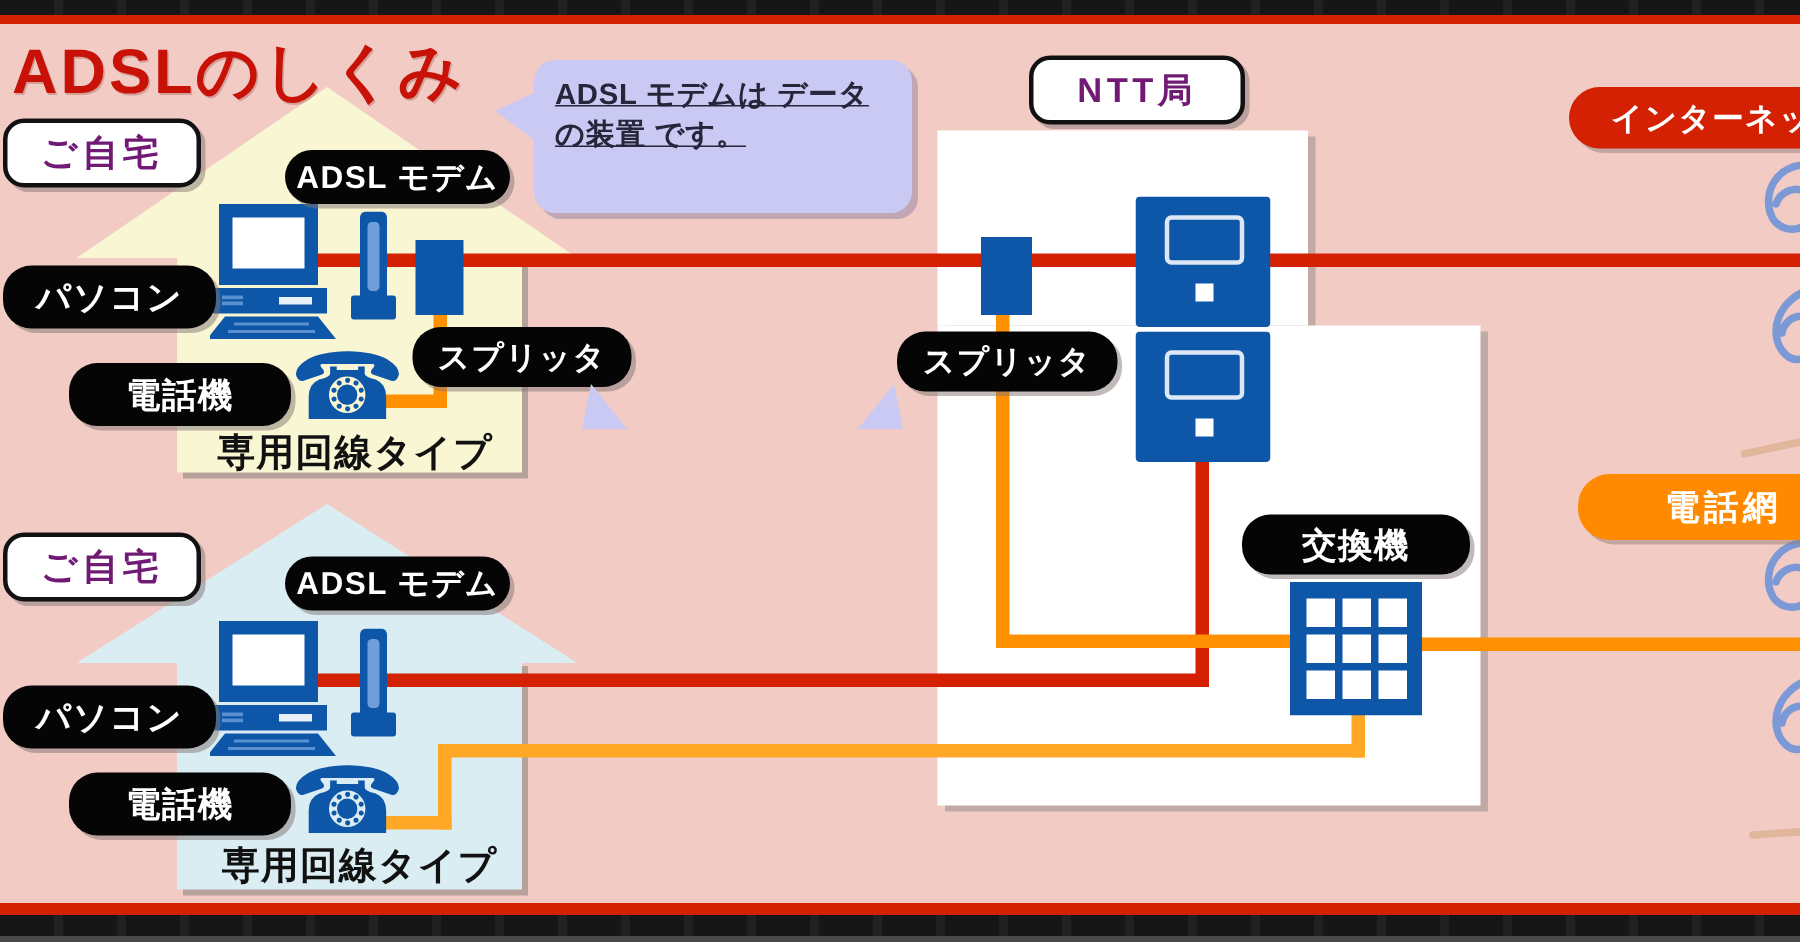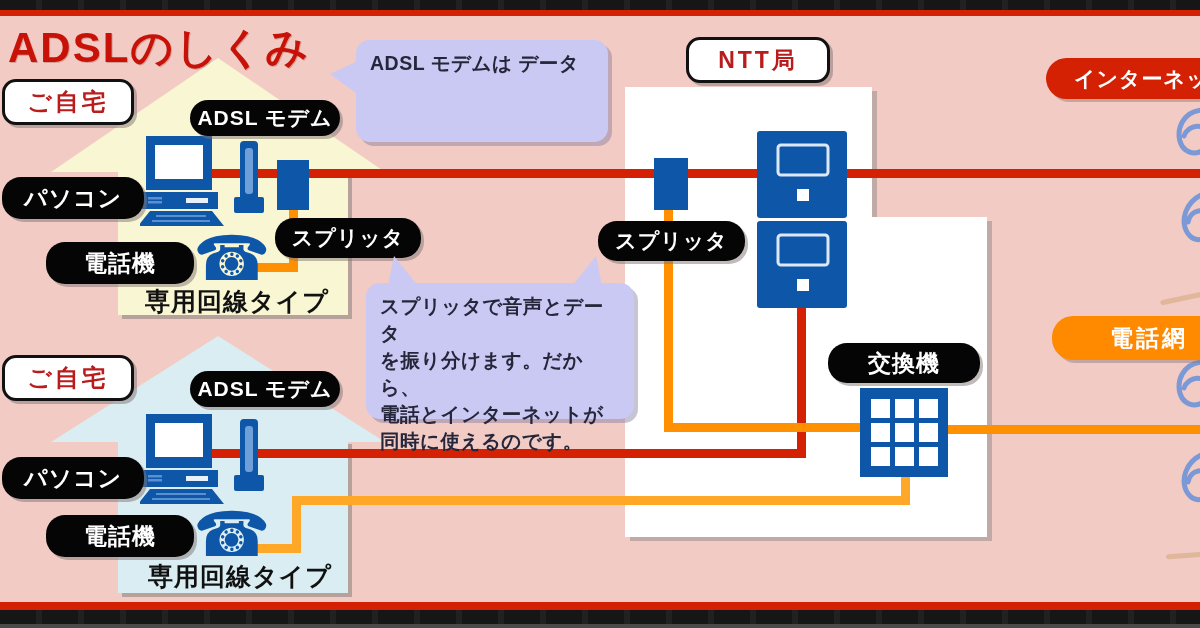--- a/index.html
+++ b/index.html
@@ -13,21 +13,21 @@
   .roof{width:0;height:0;border-left:167px solid transparent;border-right:167px solid transparent;}
   .housebody{box-shadow:4px 4px 0 rgba(150,138,134,.65);}
   
   .nttbox{background:#ffffff;box-shadow:5px 4px 0 rgba(160,148,146,.6);}
   
   .wire{position:absolute;}
   
   .pill-b{position:absolute;background:#050505;color:#fff;font-weight:bold;
           border-radius:19px;display:flex;align-items:center;justify-content:center;
           box-shadow:3px 3px 0 rgba(130,118,115,.5);letter-spacing:1px;white-space:nowrap;}
-  .pill-w{position:absolute;background:#fff;color:#b91c1c;font-weight:bold;border:3px solid #111;
+  .pill-w{position:absolute;background:#fff;color:#701a75;font-weight:bold;border:3px solid #111;
           border-radius:14px;display:flex;align-items:center;justify-content:center;
           box-shadow:3px 3px 0 rgba(130,118,115,.5);letter-spacing:3px;white-space:nowrap;}
   .pill-net{position:absolute;color:#fff;font-weight:bold;border-radius:21px;
           display:flex;align-items:center;box-shadow:3px 3px 0 rgba(140,120,115,.45);
           letter-spacing:1px;white-space:nowrap;}
   .housetype{position:absolute;color:#111;font-weight:bold;font-size:25px;letter-spacing:1px;white-space:nowrap;}
   .bubble{position:absolute;background:#c9c9f3;border-radius:14px;color:#26263a;
           font-weight:bold;font-size:19.5px;line-height:1.38;padding:10px 12px 8px 14px;
           box-shadow:4px 4px 0 rgba(130,125,160,.45);letter-spacing:.5px;}
   .tail{position:absolute;width:0;height:0;}
@@ -159,31 +159,26 @@
   <div class="pill-b" style="left:46px;top:515px;width:148px;height:42px;font-size:23px;">電話機</div>
   <div class="housetype" style="left:148px;top:560px;">専用回線タイプ</div>
 
   <div class="pill-w" style="left:686px;top:37px;width:138px;height:40px;font-size:23px;">NTT局</div>
   <div class="pill-b" style="left:598px;top:221px;width:147px;height:40px;font-size:21px;">スプリッタ</div>
   <div class="pill-b" style="left:828px;top:343px;width:152px;height:40px;font-size:23px;">交換機</div>
 
   <div class="pill-net" style="left:1046px;top:58px;width:176px;height:41px;background:#d42104;font-size:21px;padding-left:28px;">インターネット網</div>
   <div class="pill-net" style="left:1052px;top:316px;width:170px;height:44px;background:#ff8a00;font-size:23px;padding-left:58px;letter-spacing:3px;">電話網</div>
 
-  <div class="bubble" style="left:356px;top:40px;width:226px;height:84px;">
+  <div class="bubble" style="left:356px;top:40px;width:226px;height:84px;text-decoration:underline;">
     <div>ADSL モデムは データ</div>
+    <div>の装置 です。</div>
   </div>
   <div class="tail" style="left:330px;top:60px;border-top:14px solid transparent;border-bottom:22px solid transparent;border-right:30px solid #c9c9f3;"></div>
 
-  <div class="bubble" style="left:366px;top:283px;width:242px;height:118px;">
-    <div>スプリッタで音声とデータ</div>
-    <div>を振り分けます。だから、</div>
-    <div>電話とインターネットが</div>
-    <div>同時に使えるのです。</div>
-  </div>
   <div class="tail" style="left:388px;top:256px;border-left:6px solid transparent;border-right:24px solid transparent;border-bottom:30px solid #c9c9f3;"></div>
   <div class="tail" style="left:572px;top:256px;border-left:24px solid transparent;border-right:6px solid transparent;border-bottom:30px solid #c9c9f3;"></div>
 
   <div class="title" style="left:8px;top:20px;">ADSLのしくみ</div>
 
   <div class="abs darkbar" style="left:0;top:0;width:1200px;height:10px;"></div>
   <div class="abs redbar" style="left:0;top:10px;width:1200px;height:6px;"></div>
   <div class="abs redbar" style="left:0;top:602px;width:1200px;height:8px;"></div>
   <div class="abs darkbar" style="left:0;top:610px;width:1200px;height:18px;border-bottom:4px solid #4a4a4a;box-sizing:border-box;"></div>
 

